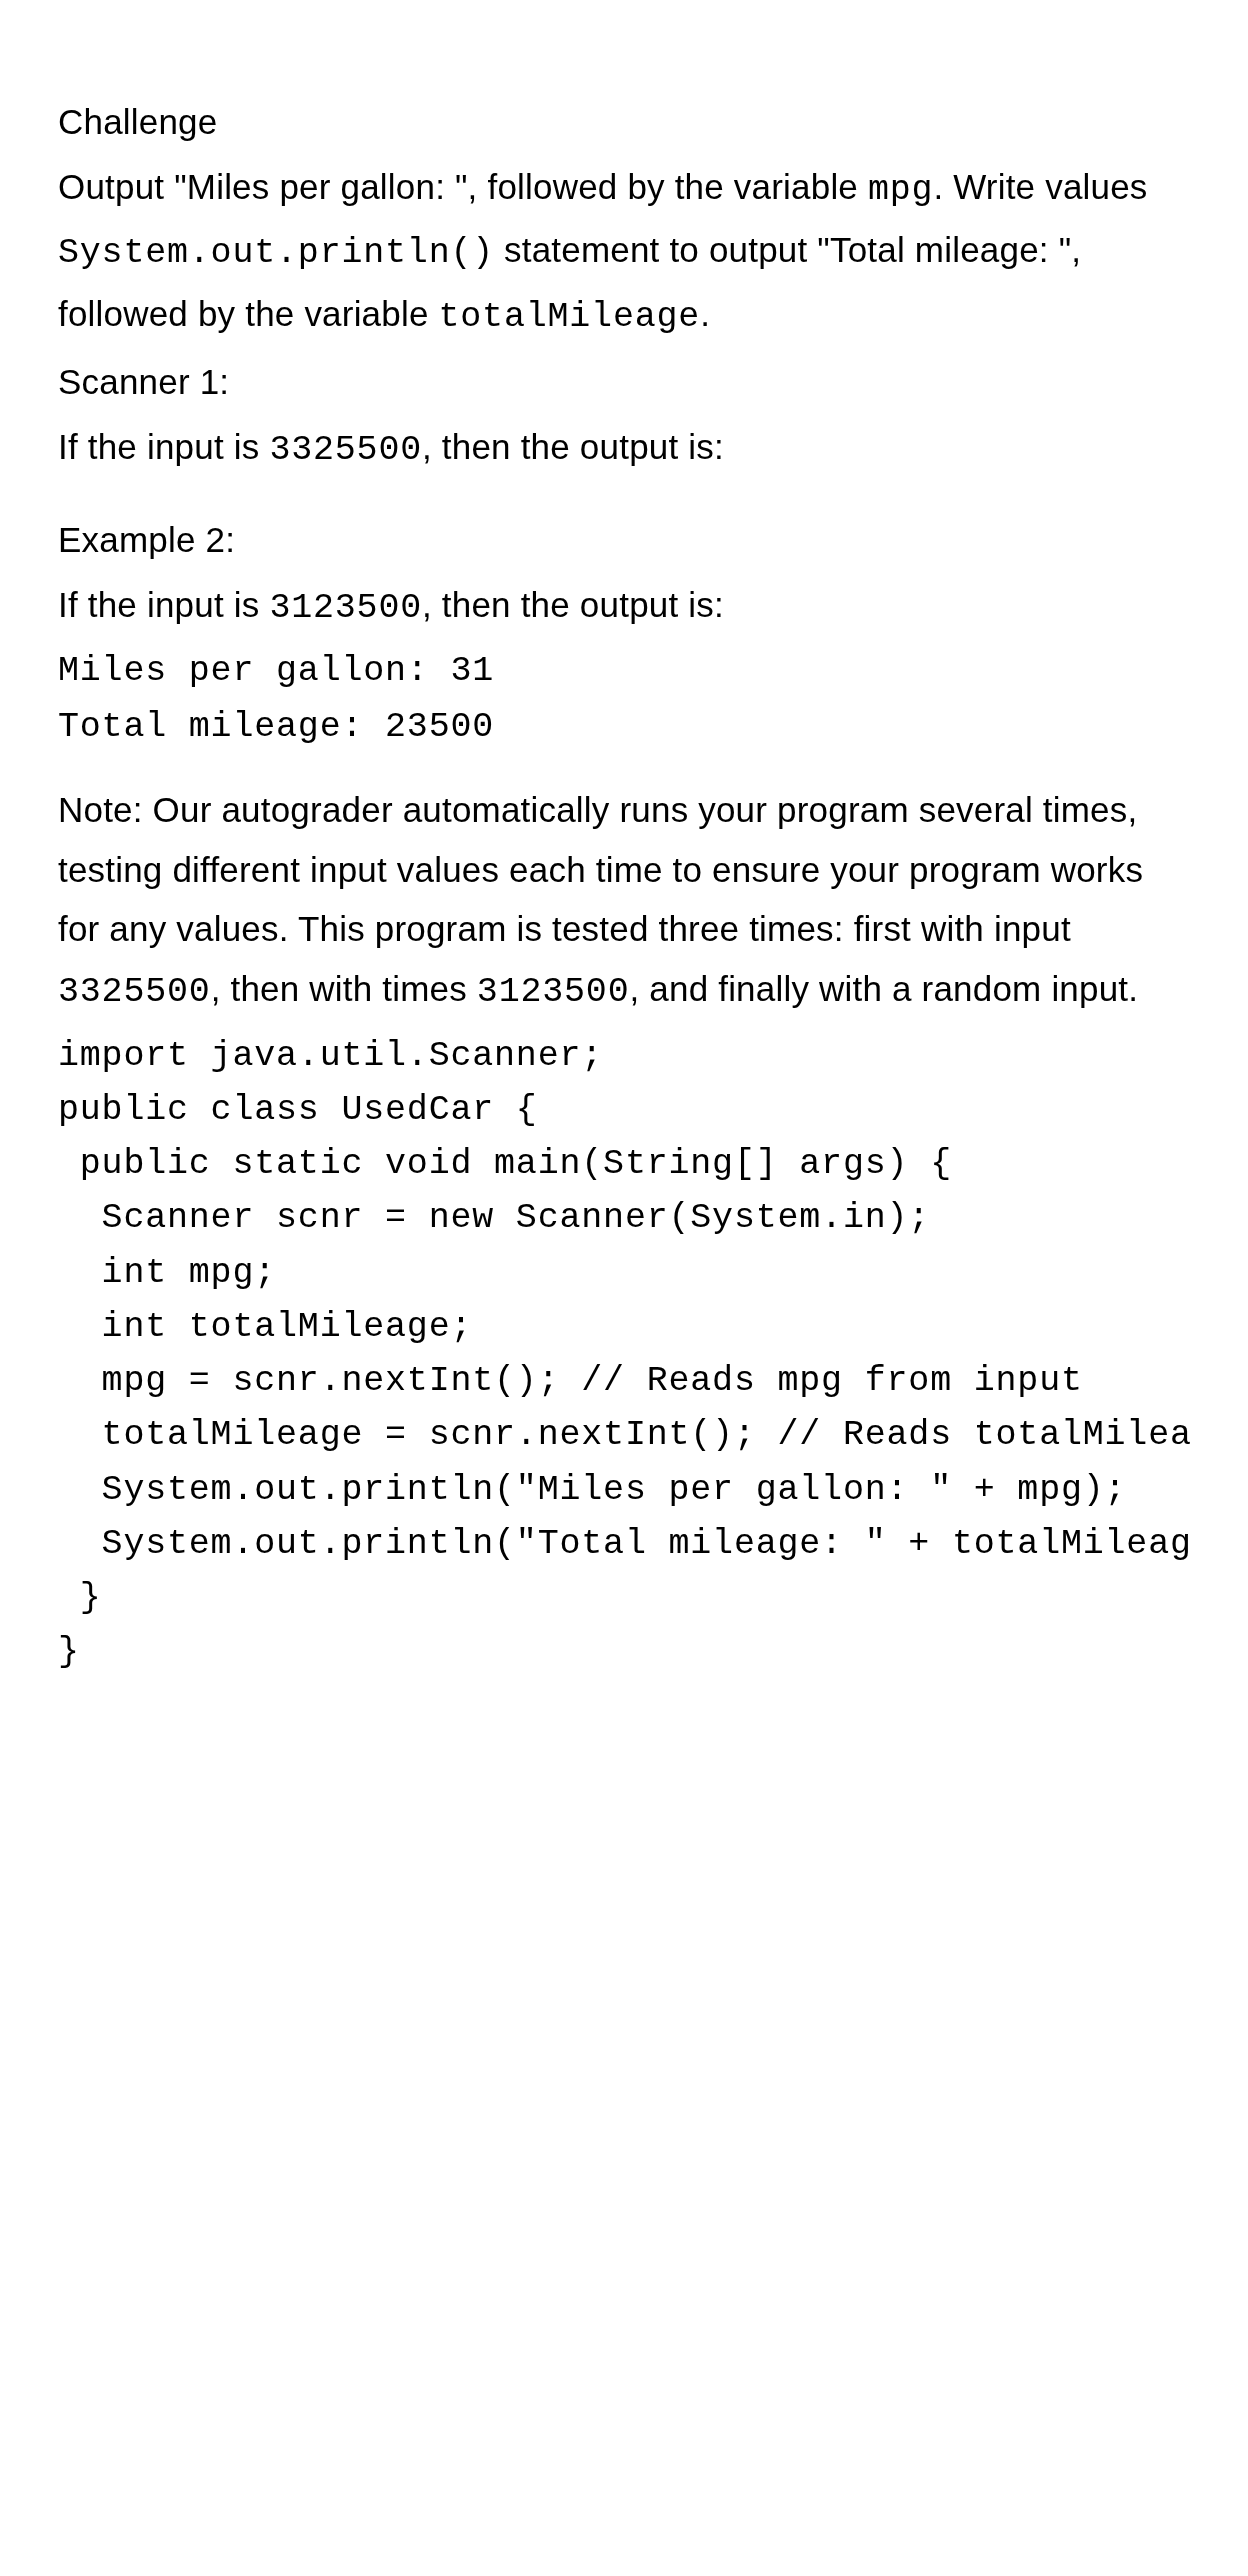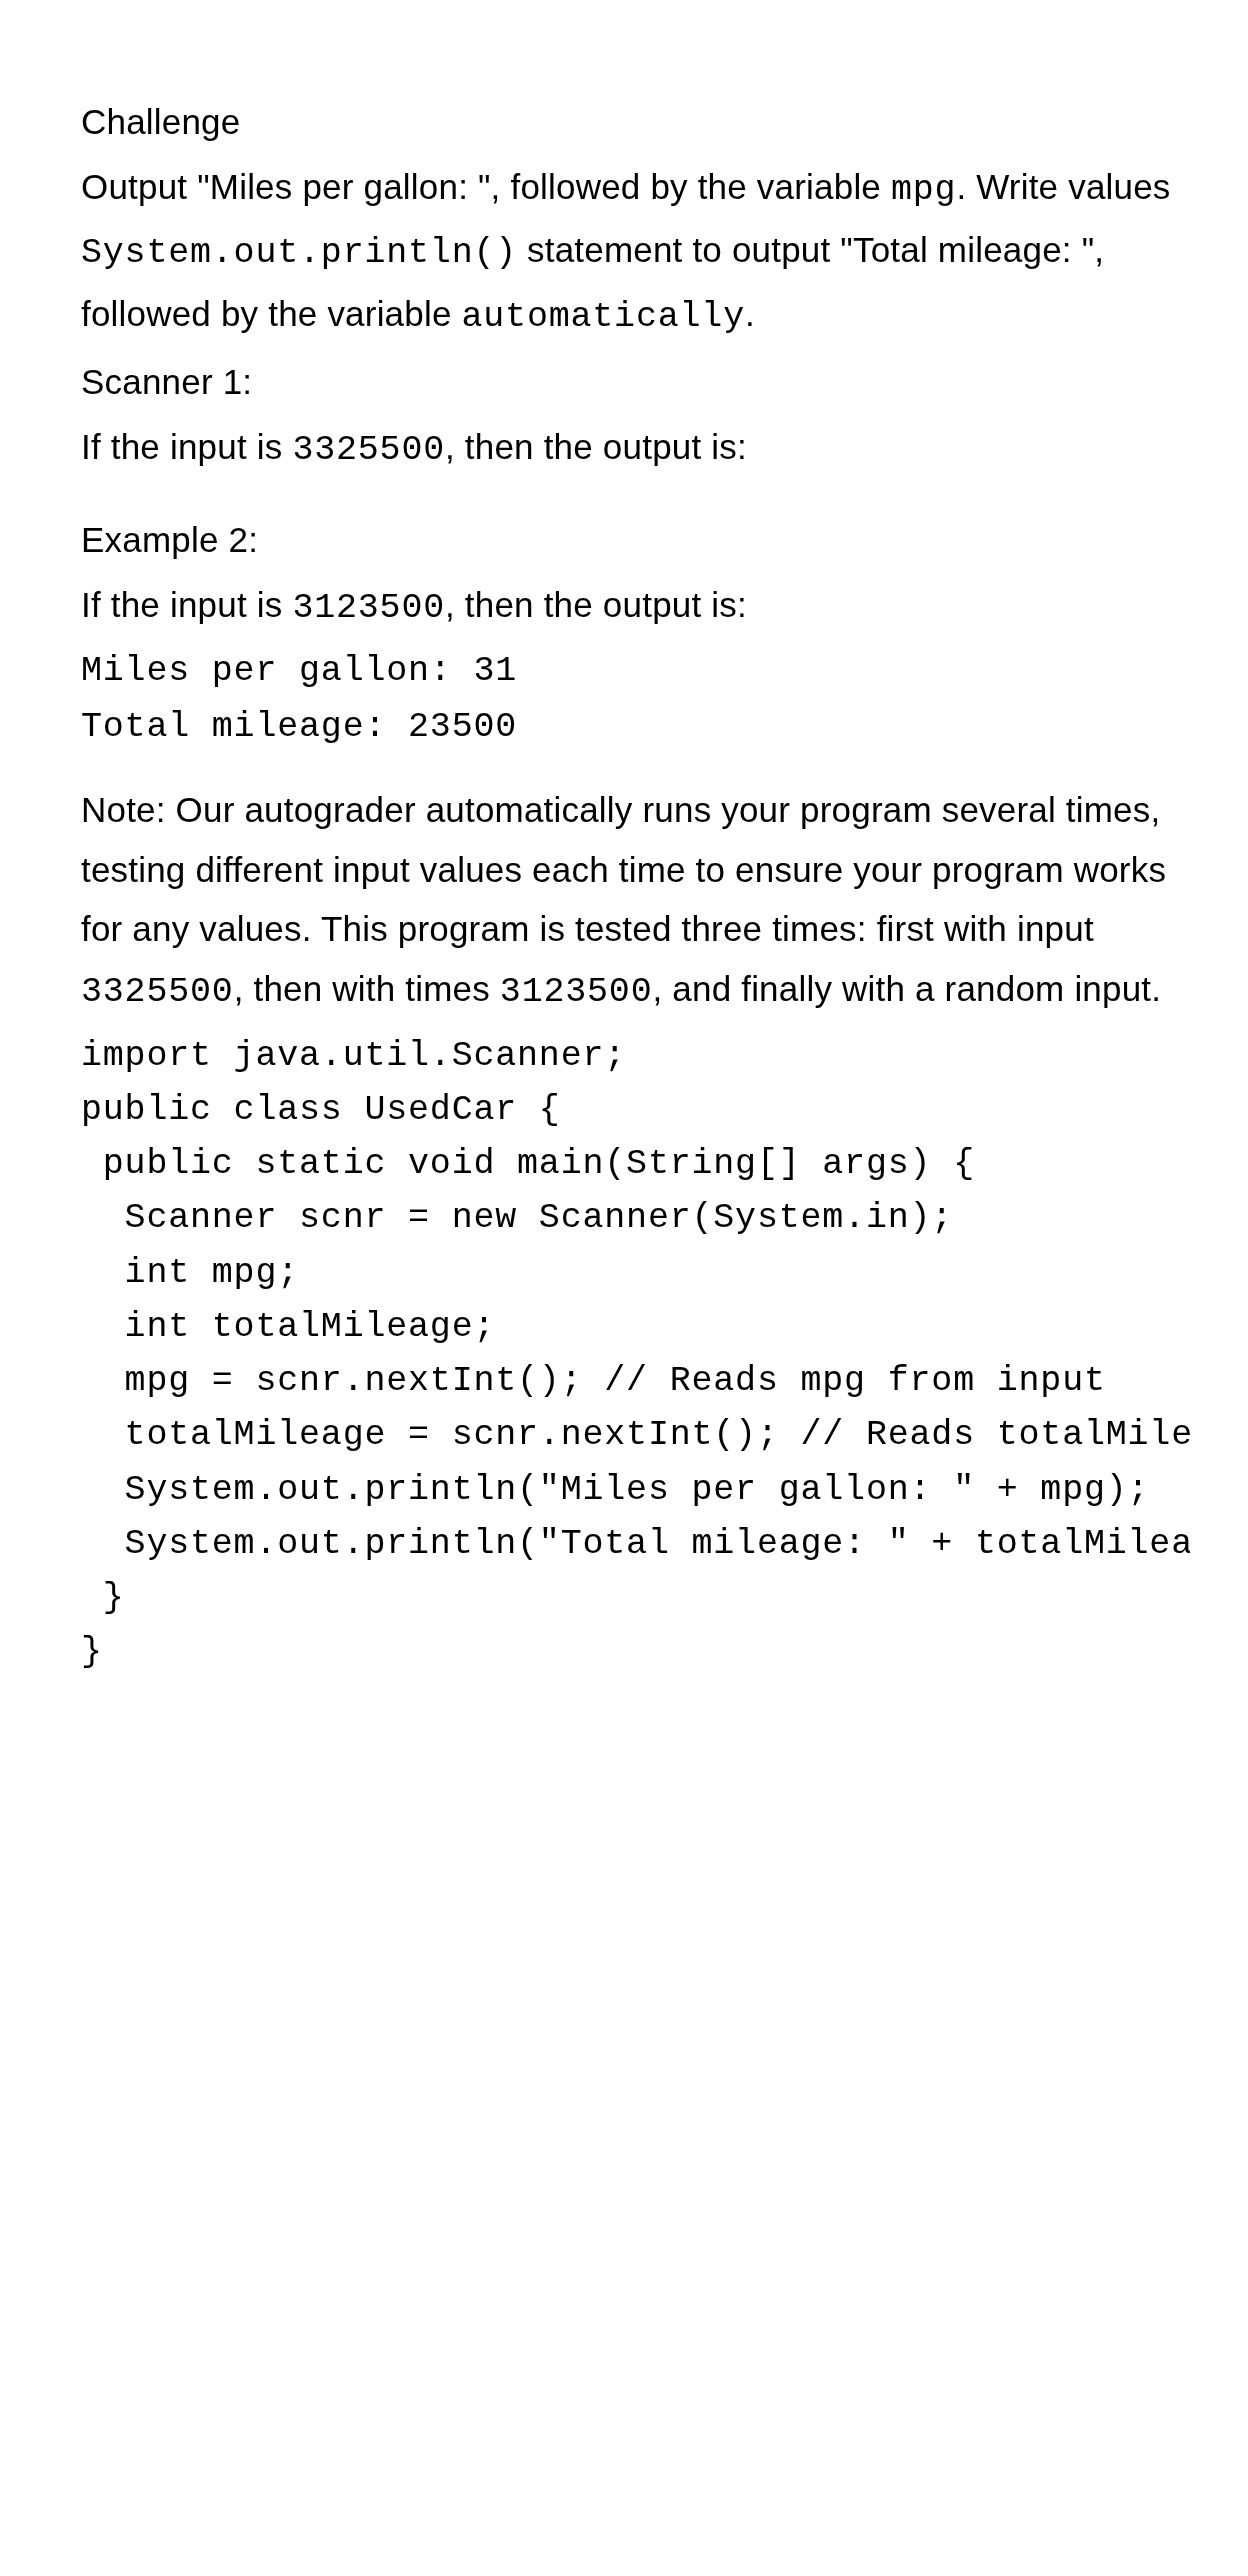--- a/index.html
+++ b/index.html
@@ -5,21 +5,21 @@
   html, body {
     margin: 0;
     padding: 0;
     background: #ffffff;
     font-family: -apple-system, BlinkMacSystemFont, "Segoe UI", Helvetica, Arial, sans-serif;
     color: #000000;
   }
   .page {
     box-sizing: border-box;
     width: 1248px;
-    padding: 92px 58px 58px 81px;
+    padding: 92px 58px 58px 58px;
     font-size: 35px;
     line-height: 1.7;
     letter-spacing: 0.2px;
   }
   .mono {
     font-family: "Courier New", Courier, monospace;
     letter-spacing: 0.8px;
   }
   .heading {
     margin-bottom: 5px;
@@ -47,21 +47,21 @@
   }
 </style>
 </head>
 <body>
 
 <div class="page">
 
   <div class="heading">Challenge</div>
 
   <div class="para">
-    <span>Output "Miles per gallon: ", followed by the variable </span><span class="mono">mpg</span><span>. Write values </span><span class="mono">System.out.println()</span><span> statement to output "Total mileage: ", followed by the variable </span><span class="mono">automatically</span><span>.</span>
+    <span>Output "Miles per gallon: ", followed by the variable </span><span class="mono">mpg</span><span>. Write values </span><span class="mono">System.out.println()</span><span> statement to output "Total mileage: ", followed by the variable </span><span class="mono">totalMileage</span><span>.</span>
   </div>
 
   <div class="para">Scanner 1:</div>
 
   <div class="para">
     <span>If the input is </span><span class="mono">3325500</span><span>, then the output is:</span>
   </div>
 
 
   <div class="spacer-before-example2"></div>

